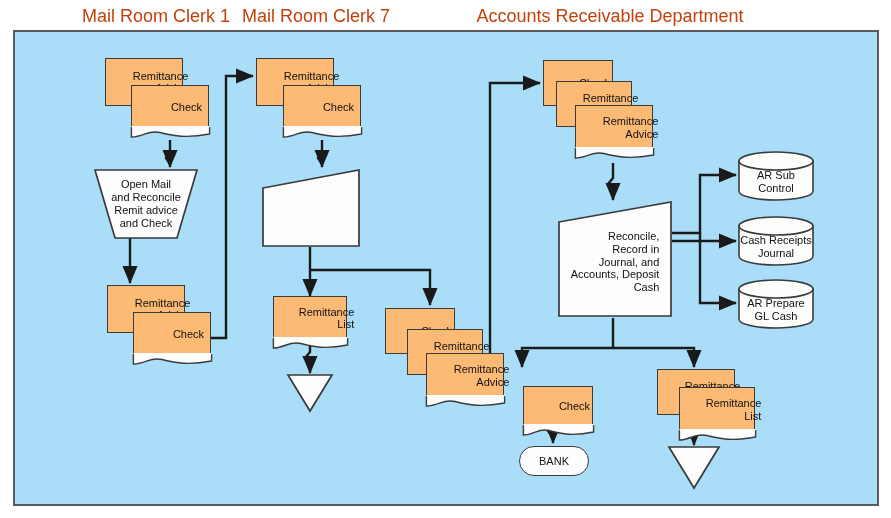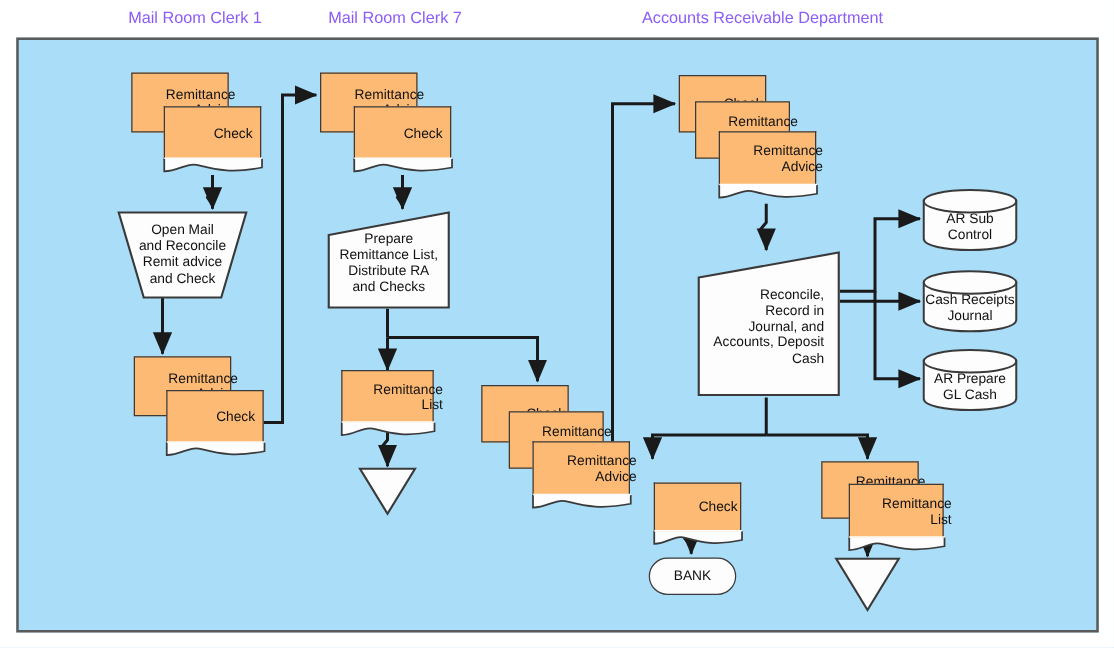--- a/index.html
+++ b/index.html
@@ -1,18 +1,18 @@
 <!DOCTYPE html>
 <html><head>
 <meta charset="utf-8">
 <style>
   html,body{margin:0;padding:0;background:#ffffff;}
   body{width:891px;height:518px;font-family:"Liberation Sans",sans-serif;position:relative;overflow:hidden;}
   #stage{position:absolute;left:0;top:0;width:891px;height:518px;}
-  .col-header{position:absolute;font-size:13px;color:#8b5cf6;white-space:nowrap;text-align:center;}
+  .col-header{position:absolute;font-size:18px;color:#c2410c;white-space:nowrap;text-align:center;}
   #panel{position:absolute;left:13px;top:30px;width:866px;height:476px;
          background:#a9ddf8;border:2px solid #5a5a5a;box-sizing:border-box;}
   svg#wires{position:absolute;left:0;top:0;width:891px;height:518px;pointer-events:none;}
   .node{position:absolute;}
   .doc{position:absolute;background:#fdba74;border:1.4px solid #3a3a3a;box-sizing:border-box;
        display:flex;align-items:center;justify-content:center;text-align:right;
        font-size:11px;line-height:1.12;color:#111;padding-left:33px;}
   .doc.wavy{border-bottom:none;}
   .docwave{position:absolute;left:-1.4px;pointer-events:none;}
   .shapeTxt{position:absolute;display:flex;align-items:center;justify-content:center;
@@ -118,24 +118,20 @@
     <div class="doc wavy" style="left:0;top:0;width:78px;height:43px;">Check</div>
     <svg class="docwave" style="top:41px;width:81px;height:16px;" viewBox="0 0 81 16">
       <path d="M1.4,1 L1.4,11 C14,11 18,3.5 30,6.5 C44,10 56,12.5 79.6,8 L79.6,1" fill="#fdfdfd" stroke="#3a3a3a" stroke-width="1.4"></path>
       <path d="M1.4,0 L79.6,0" stroke="#fdfdfd" stroke-width="2.4"></path>
     </svg>
   </div>
 
   <svg class="node" style="left:261px;top:168px;width:100px;height:80px;" viewBox="0 0 100 80">
     <path d="M2,20 L98,2 L98,78 L2,78 Z" fill="#fdfdfd" stroke="#3a3a3a" stroke-width="1.7"></path>
   </svg>
-  <div class="shapeTxt" style="left:261px;top:174px;width:100px;height:74px;white-space:pre-line;">Prepare
-Remittance List,
-Distribute RA
-and Checks</div>
 
   <div class="node" style="left:273px;top:296px;width:74px;height:55px;">
     <div class="doc wavy" style="left:0;top:0;width:74px;height:43px;white-space:pre-line;">Remittance
 List</div>
     <svg class="docwave" style="top:41px;width:77px;height:16px;" viewBox="0 0 77 16">
       <path d="M1.4,1 L1.4,11 C13,11 17,3.5 29,6.5 C42,10 53,12.5 75.6,8 L75.6,1" fill="#fdfdfd" stroke="#3a3a3a" stroke-width="1.4"></path>
       <path d="M1.4,0 L75.6,0" stroke="#fdfdfd" stroke-width="2.4"></path>
     </svg>
   </div>
 

